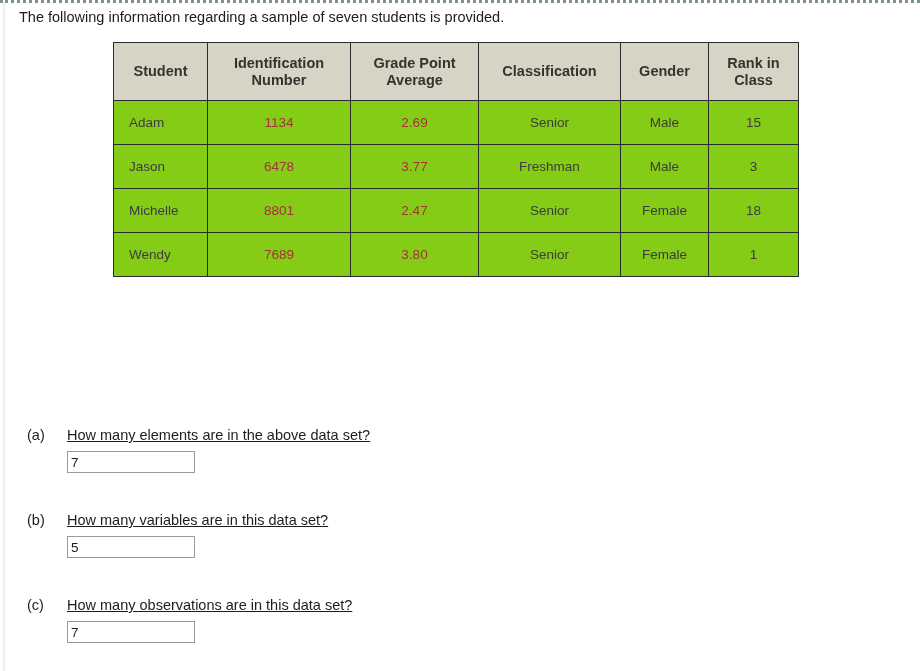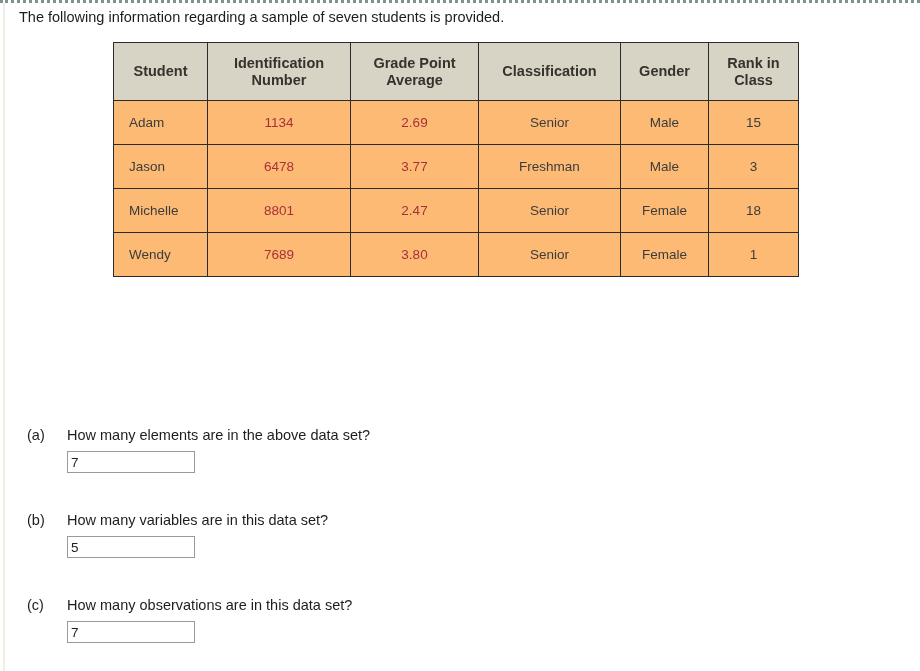--- a/index.html
+++ b/index.html
@@ -78,21 +78,21 @@
     background: #d7d3c5;
     color: #36322d;
     font-weight: bold;
     font-size: 14.5px;
     height: 57px;
     line-height: 17px;
   }
   table.data-table tbody td {
     height: 43px;
     color: #3c3c3c;
-    background: #fdba74;
+    background: #84cc16;
   }
   
   table.data-table tbody td.col-name {
     text-align: left;
     padding-left: 15px;
     color: #3c3c3c;
   }
   table.data-table thead th.col-name {
     text-align: center;
   }
@@ -126,20 +126,21 @@
   .q-label {
     width: 40px;
     flex: 0 0 40px;
     font-size: 14.5px;
     color: #1d1d1d;
   }
   .q-prompt {
     font-size: 14.5px;
     color: #1d1d1d;
     white-space: nowrap;
+    text-decoration: underline;
   }
   .answer-row {
     margin-top: 8px;
     padding-left: 40px;
   }
   input.answer-input {
     width: 120px;
     height: 20px;
     box-sizing: content-box;
     border: 1px solid #9a9a9a;

